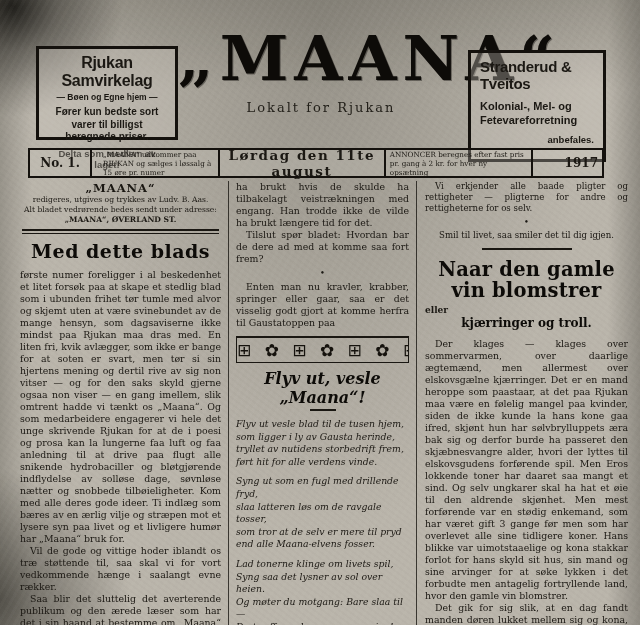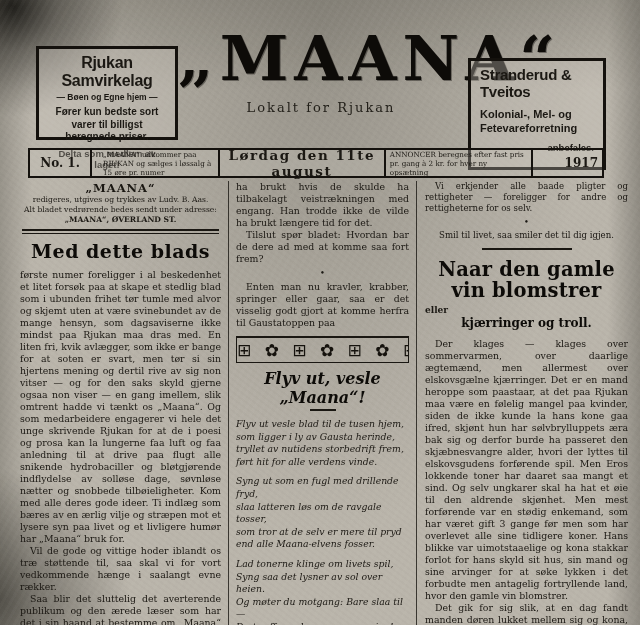--- a/index.html
+++ b/index.html
@@ -19,21 +19,21 @@
       repeating-linear-gradient(37deg, rgba(60,57,50,.05) 0 2px, rgba(0,0,0,0) 2px 5px),
       repeating-linear-gradient(-61deg, rgba(230,228,220,.06) 0 3px, rgba(0,0,0,0) 3px 7px);}
   
   .ad-box{position:absolute;border:3px solid #14110d;background:rgba(205,201,191,.35);
     padding:5px 9px;box-sizing:border-box;font-family:"Liberation Sans", sans-serif;}
   .ad-left{left:36px;top:46px;width:142px;height:94px;text-align:center;}
   .ad-left .ad-title{font-size:16px;font-weight:bold;letter-spacing:-.3px;}
   .ad-left .ad-tagline{font-size:8.5px;font-weight:bold;margin-top:2px;}
   .ad-left .ad-body{font-size:10px;font-weight:bold;margin-top:4px;line-height:1.25;}
   .ad-left .ad-footer{font-size:9.5px;font-weight:bold;margin-top:4px;}
-  .ad-right{left:468px;top:58px;width:138px;height:112px;}
+  .ad-right{left:468px;top:50px;width:138px;height:112px;}
   .ad-right .ad-title{font-size:15px;font-weight:bold;letter-spacing:-.3px;}
   .ad-right .ad-body{font-size:11px;font-weight:bold;margin-top:7px;line-height:1.3;width:110px;}
   .ad-right .ad-footer{font-size:9.5px;font-weight:bold;text-align:right;margin-top:6px;}
   
   .masthead{position:absolute;left:178px;top:28px;width:286px;text-align:center;}
   .mast-title{font-size:62px;font-weight:bold;letter-spacing:6px;line-height:1;
     font-family:"DejaVu Serif", serif;color:#0d0b08;text-shadow:1px 1px 0 rgba(13,11,8,.4);}
   .mast-sub{font-size:13px;margin-top:10px;letter-spacing:2px;color:#23201a;}
   
   .dateline{position:absolute;left:28px;top:148px;width:576px;height:30px;
@@ -143,21 +143,21 @@
 som tror at de selv er mere til pryd
 end alle Maana-elvens fosser.</div>
       <div class="verse">Lad tonerne klinge om livets spil,
 Syng saa det lysner av sol over heien.
 Og møter du motgang: Bare slaa til —
 Du træffer nok venner paa veien!</div>
 
     </div>
 
     <div class="col col3">
-      <p class="aph">Vi erkjender alle baade pligter og rettigheter — foreligger for andre og rettigheterne for os selv.</p>
+      <p class="aph">Vi erkjender alle baade pligter og rettigheter — pligterne for andre og rettigheterne for os selv.</p>
       <div class="bullet">•</div>
       <p class="aph2">Smil til livet, saa smiler det til dig igjen.</p>
       <div class="rule-short"></div>
       <div class="headline2">Naar den gamle vin blomstrer</div>
       <div class="headline2-sub1">eller</div>
       <div class="headline2-sub2">kjærringer og troll.</div>
       <p class="ind">Der klages — klages over sommervarmen, over daarlige ægtemænd, men allermest over elskovsgælne kjærringer. Det er en mand heroppe som paastaar, at det paa Rjukan maa være en følelig mangel paa kvinder, siden de ikke kunde la hans kone gaa ifred, skjønt hun har sølvbrylluppets æra bak sig og derfor burde ha passeret den skjæbnesvangre alder, hvori der lyttes til elskovsgudens forførende spil. Men Eros lokkende toner har daaret saa mangt et sind. Og selv ungkarer skal ha hat et øie til den aldrende skjønhet. Men mest forførende var en stødig enkemand, som har været gift 3 gange før men som har overlevet alle sine tidligere koner. Hans blikke var uimotstaaelige og kona stakkar forlot for hans skyld sit hus, sin mand og sine arvinger for at søke lykken i det forbudte men antagelig fortryllende land, hvor den gamle vin blomstrer.</p>
       <p class="ind">Det gik for sig slik, at en dag fandt manden døren lukket mellem sig og kona, ikke hjemme hos sig selv men borte hos den forførende 3-doble enkemand. Men for dette sit sørgelige fund blev manden ovenikjøpet lovet herlig juling.</p>
 
     </div>

